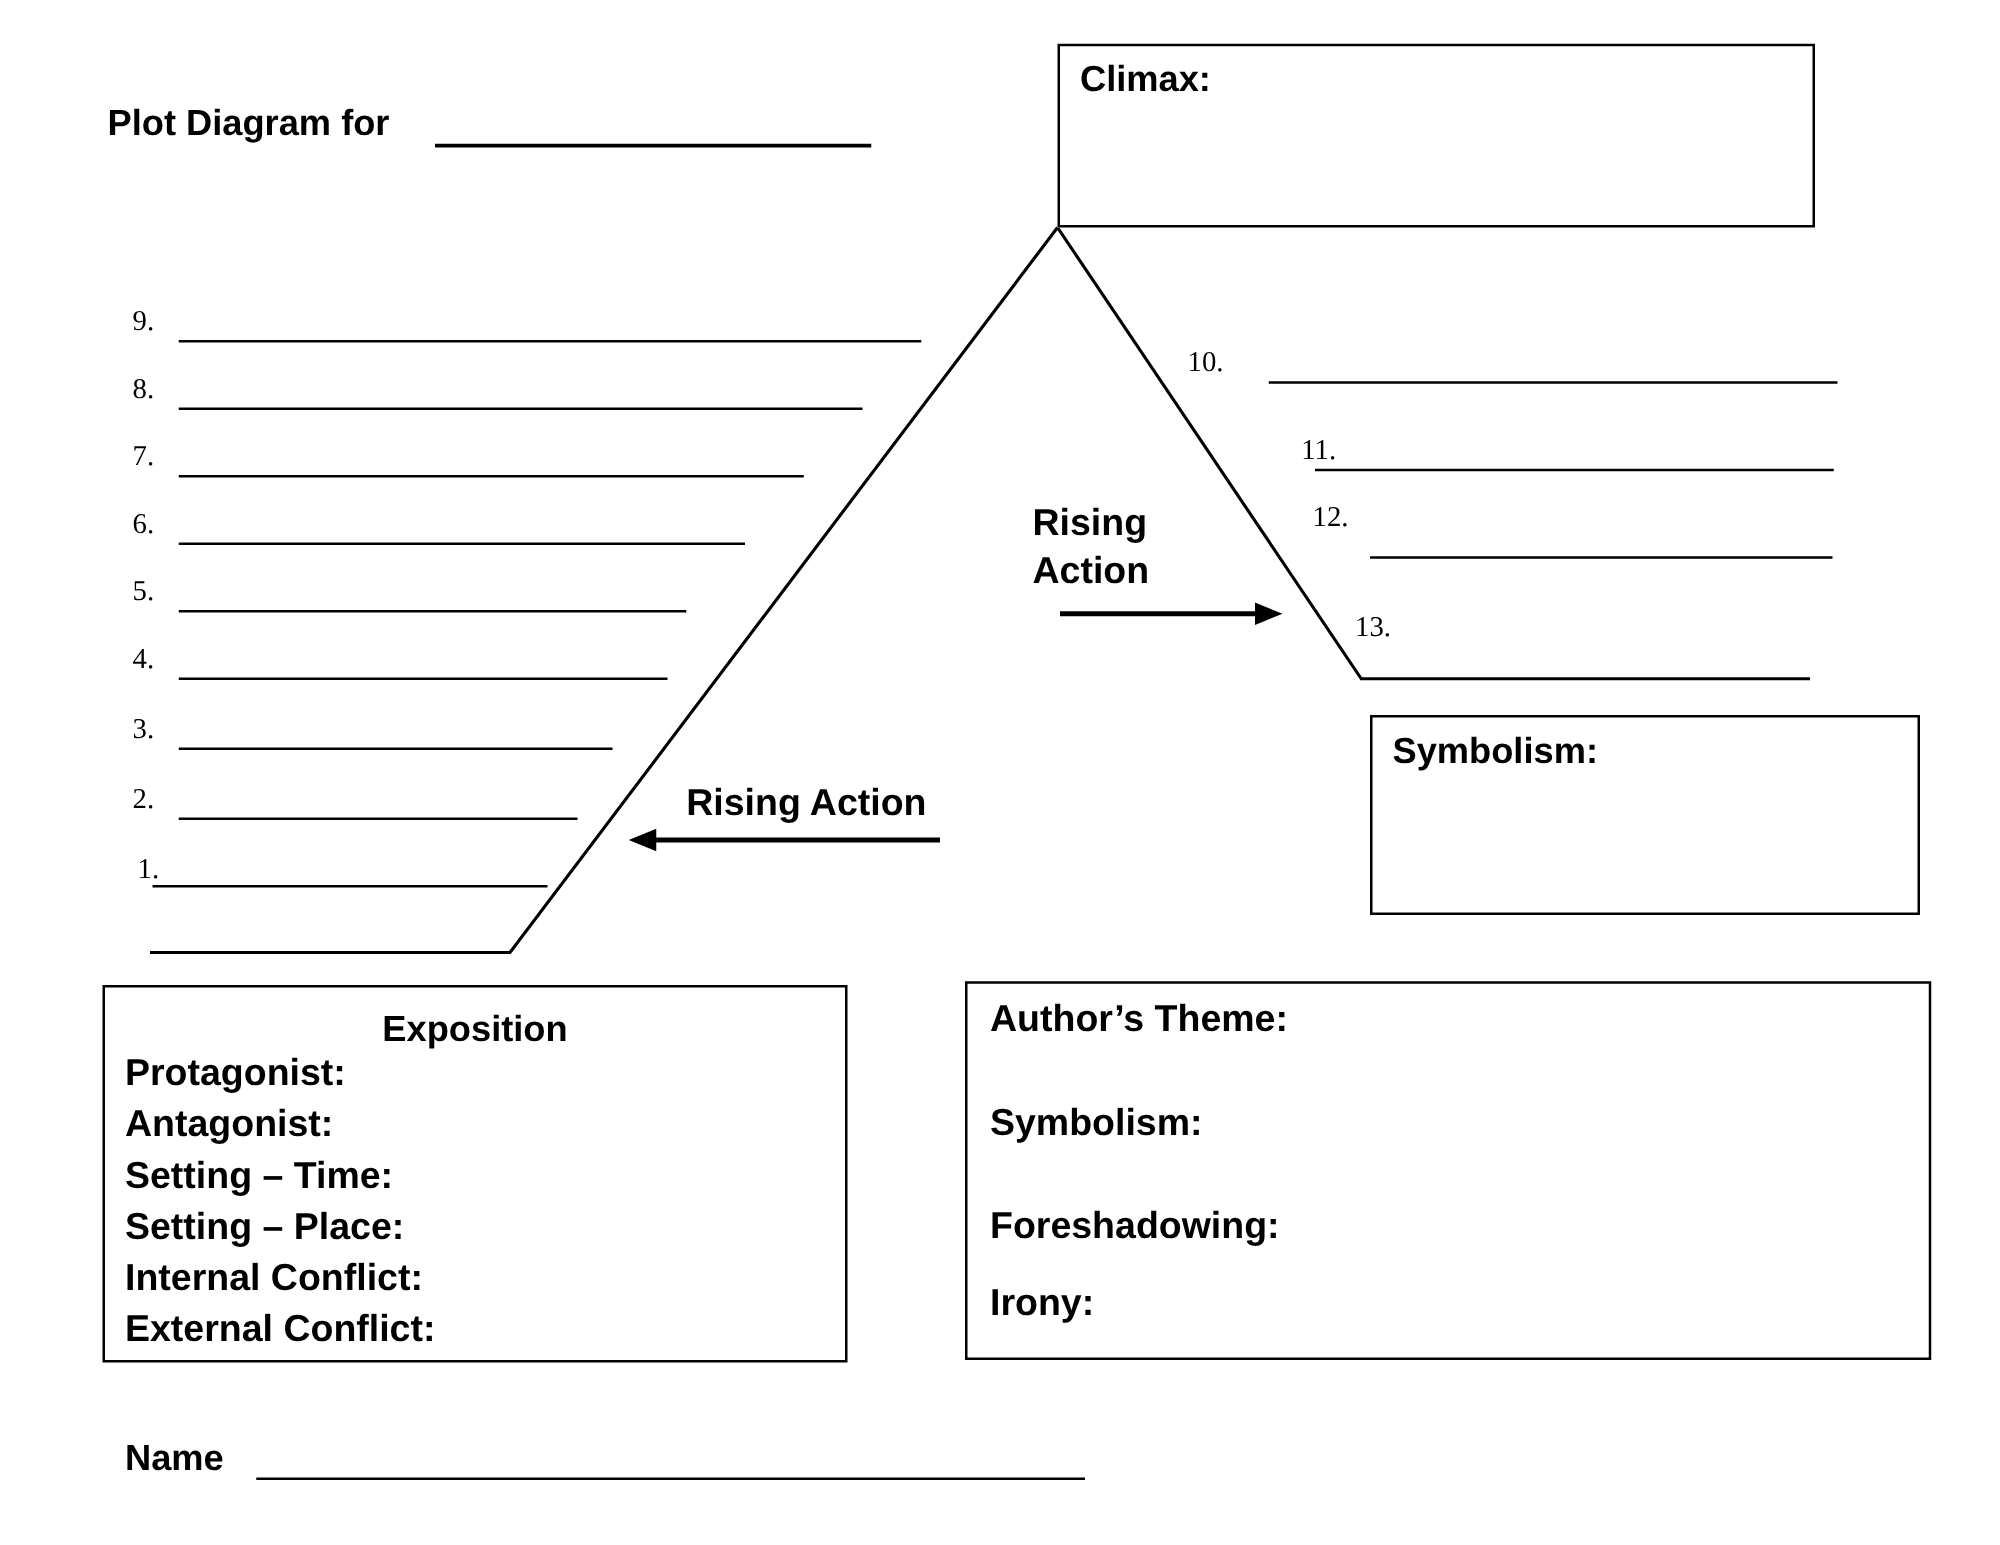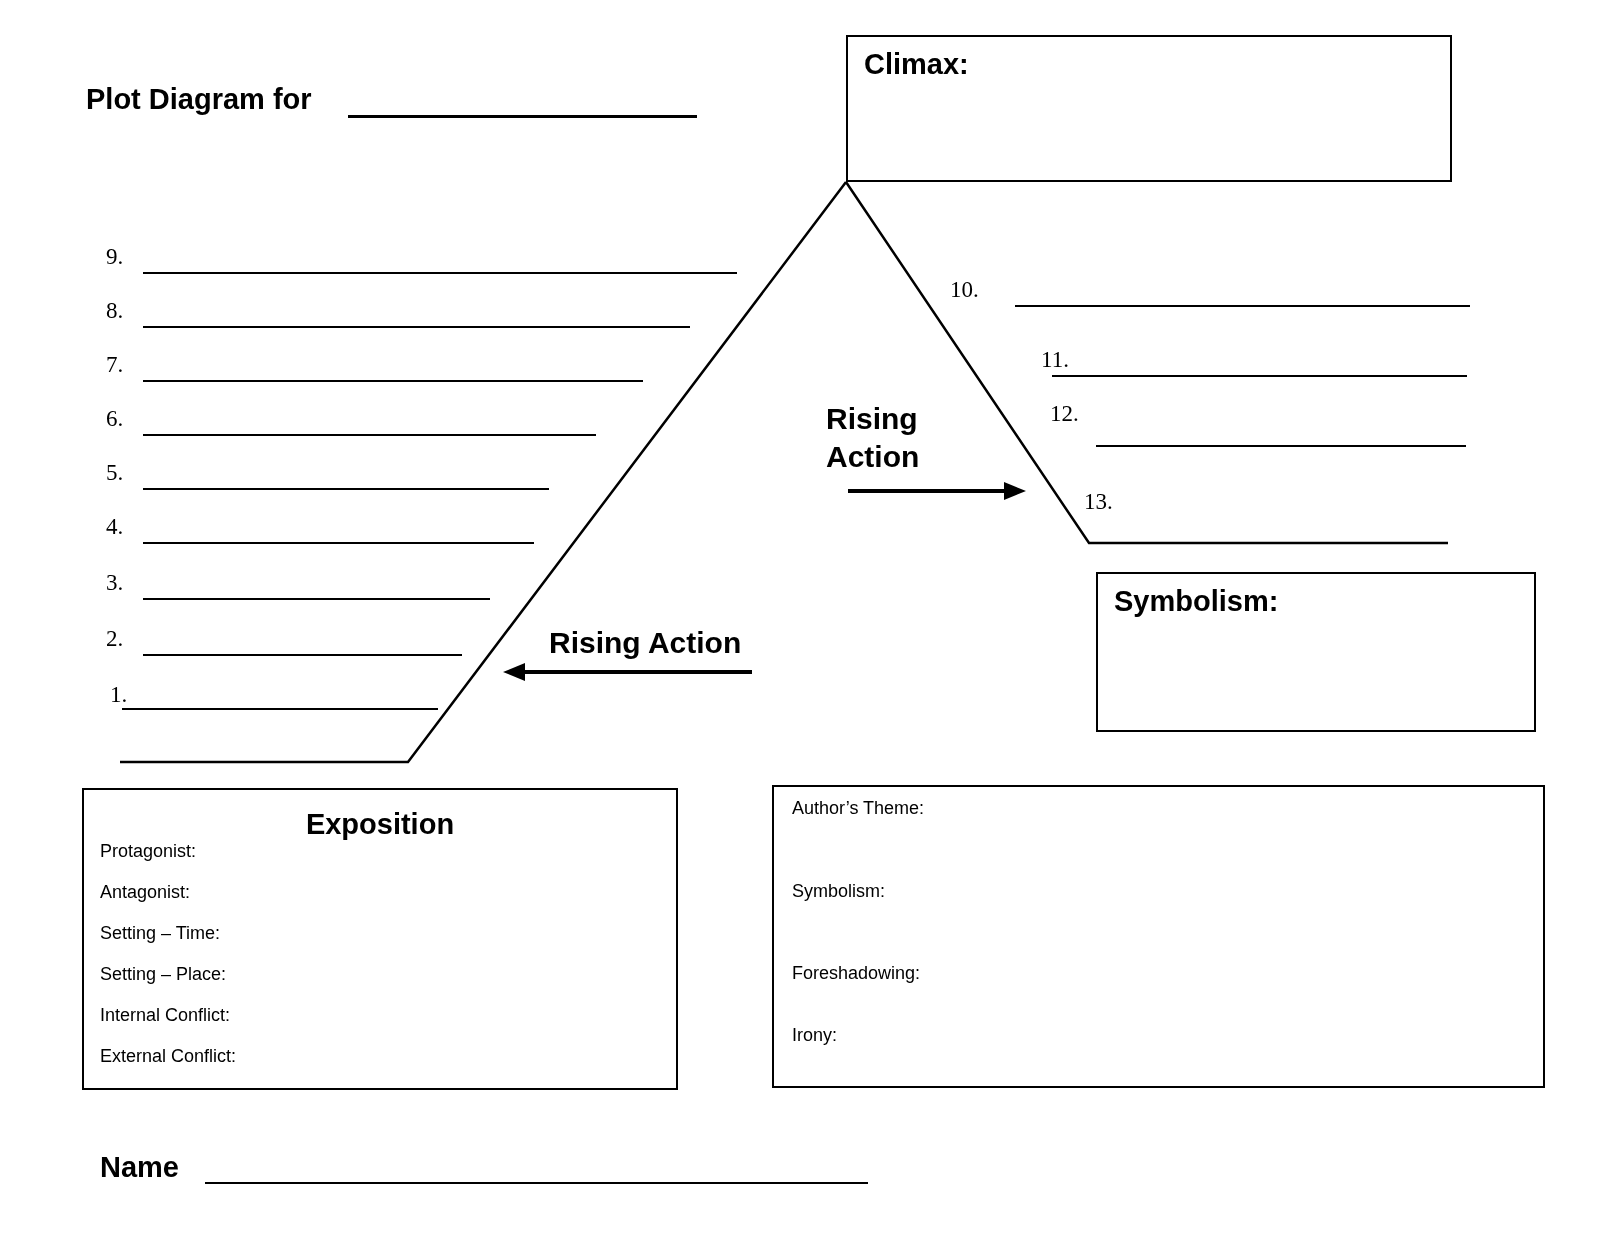--- a/index.html
+++ b/index.html
@@ -2,21 +2,21 @@
 <html><head>
 <meta charset="utf-8">
 <style>
   html,body{margin:0;padding:0;background:#e8e8e8;}
   #page{
     position:relative;width:1600px;height:1236px;background:#ffffff;
     font-family:"Liberation Sans",sans-serif;color:#000;overflow:hidden;
   }
   .abs{position:absolute;}
   .h-big{font-weight:bold;font-size:29px;line-height:1.1;letter-spacing:0px;}
-  .h-field{font-weight:normal;font-size:18px;line-height:1.1;}
+  .h-field{font-weight:bold;font-size:30px;line-height:1.1;}
   .num{font-family:"Liberation Serif",serif;font-size:23px;line-height:1;}
   .blank{position:absolute;border-top:2px solid #000;height:0;}
   .box{position:absolute;border:2px solid #000;background:#fff;box-sizing:border-box;}
   svg{position:absolute;left:0;top:0;}
   .center-title{left:0;width:100%;text-align:center;margin-top:11px;}
 </style>
 </head>
 <body>
 
 <div id="page">

